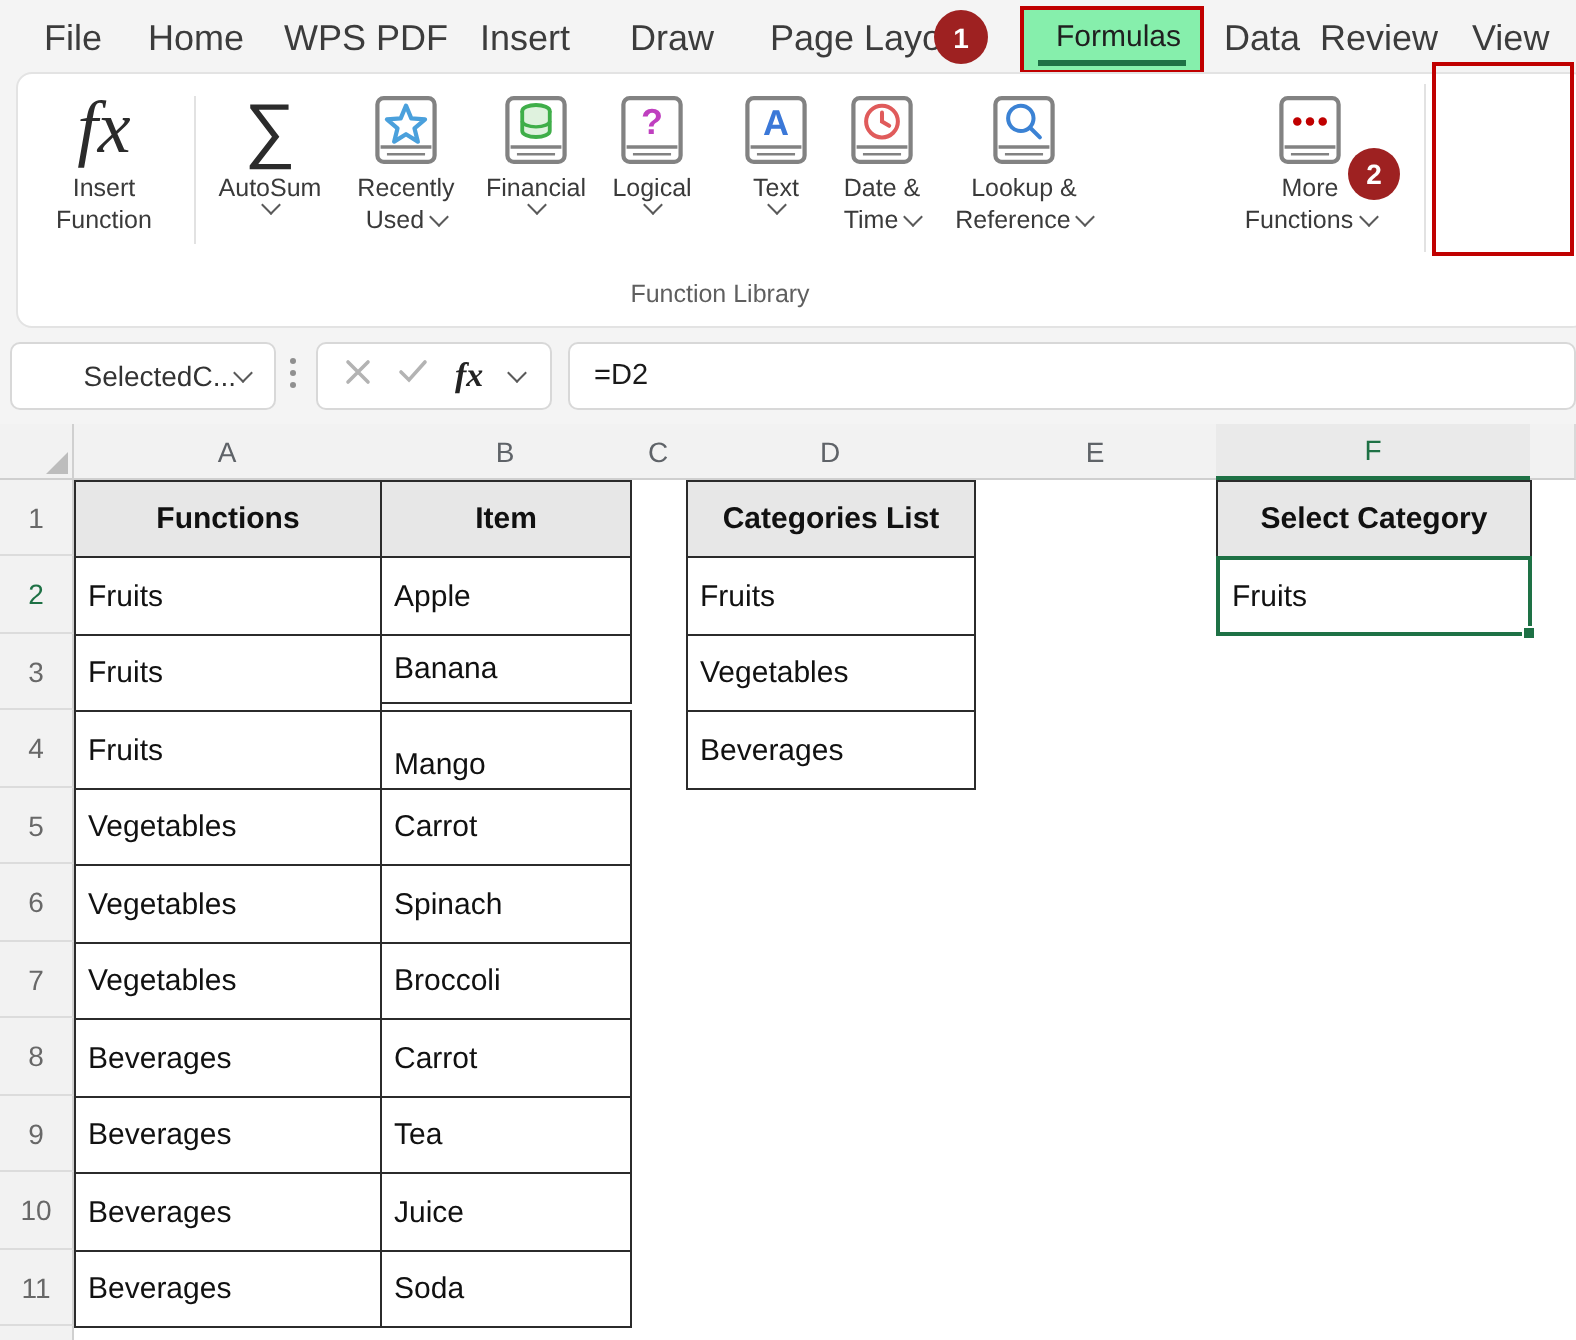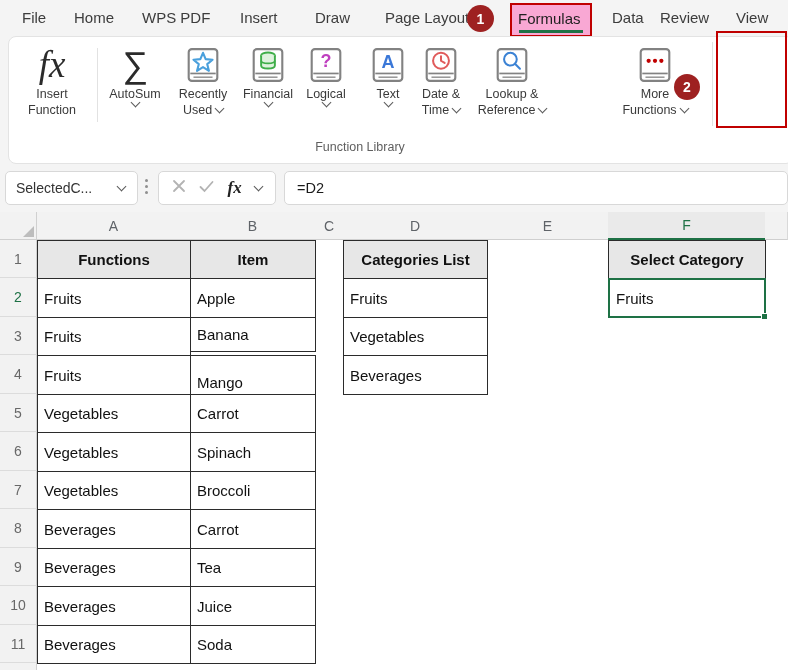--- a/index.html
+++ b/index.html
@@ -4,22 +4,22 @@
 <style>
   html,body{margin:0;padding:0;}
   body{font-family:"Liberation Sans",sans-serif;background:#fff;}
   .stage{position:relative;width:788px;height:670px;overflow:hidden;background:#fff;}
   .abs{position:absolute;box-sizing:border-box;}
 
   
   .bg-top{left:0;top:0;width:788px;height:212px;background:#f4f4f4;}
 
   
-  .menu-item{top:9px;font-size:15px;color:#3c3c3c;white-space:nowrap;cursor:default;}
-  .menu-active-box{left:510px;top:3px;padding:5px 9px 7px 6px;border:2px solid #c00000;background:#f9a8d4;}
+  .menu-item{top:9px;font-size:18px;color:#3c3c3c;white-space:nowrap;cursor:default;}
+  .menu-active-box{left:510px;top:3px;padding:5px 9px 7px 16px;border:2px solid #c00000;background:#86efac;}
   .menu-active-box .ul{position:absolute;left:7px;right:7px;bottom:2px;height:3px;background:#1e7145;}
   .menu-active-box .lbl{position:relative;font-size:15px;color:#1f1f1f;}
 
   .badge{width:27px;height:27px;border-radius:50%;background:#9e2121;color:#fff;
          display:flex;align-items:center;justify-content:center;font-size:14px;font-weight:bold;z-index:30;}
 
   
   .panel{left:8px;top:36px;width:786px;height:128px;background:#fff;border:1px solid #e3e3e3;border-radius:8px;}
   .vsep{width:1px;background:#e2e2e2;}
   .rbtn{top:44px;text-align:center;cursor:default;}
@@ -27,21 +27,21 @@
   .rlab{font-size:12.5px;line-height:16px;color:#3a3a3a;white-space:nowrap;display:flex;align-items:center;justify-content:center;gap:4px;}
   .fx-big{font-family:"Liberation Serif",serif;font-style:italic;font-size:37px;color:#2b2b2b;line-height:38px;}
   .sigma{font-size:36px;color:#2b2b2b;line-height:38px;}
   .chev{width:6px;height:6px;border-right:1.6px solid #5a5a5a;border-bottom:1.6px solid #5a5a5a;
         transform:rotate(45deg);display:inline-block;margin-top:-3px;}
   .group-label{left:260px;top:140px;width:200px;text-align:center;font-size:12.5px;color:#5f5f5f;}
   .nm-box{left:716px;top:31px;width:71px;height:97px;border:2px solid #c00000;z-index:25;pointer-events:none;}
 
   
   .fbox{top:171px;height:34px;background:#fff;border:1px solid #d8d8d8;border-radius:5px;display:flex;align-items:center;}
-  .namebox-text{font-size:14px;color:#333;padding-left:10px;flex:1;text-align:left;}
+  .namebox-text{font-size:14px;color:#333;padding-left:10px;flex:1;text-align:right;}
   .dotcol{display:flex;flex-direction:column;gap:3px;align-items:center;}
   .dotcol i{width:3px;height:3px;border-radius:50%;background:#8f8f8f;}
   .fx-mid{font-family:"Liberation Serif",serif;font-style:italic;font-weight:bold;font-size:17px;color:#222;}
   .formula-text{font-size:14.5px;color:#1a1a1a;padding-left:12px;}
 
   
   .grid-bg{left:0;top:212px;width:788px;height:458px;background:#fff;}
   .colhdr{top:212px;height:28px;background:#f2f2f2;border-right:1px solid #d9d9d9;border-bottom:1px solid #cfcfcf;
           display:flex;align-items:center;justify-content:center;font-size:14px;color:#5f6368;}
   .colhdr.sel{background:#eaeaea;color:#1e7145;border-bottom:2px solid #1e7145;}

